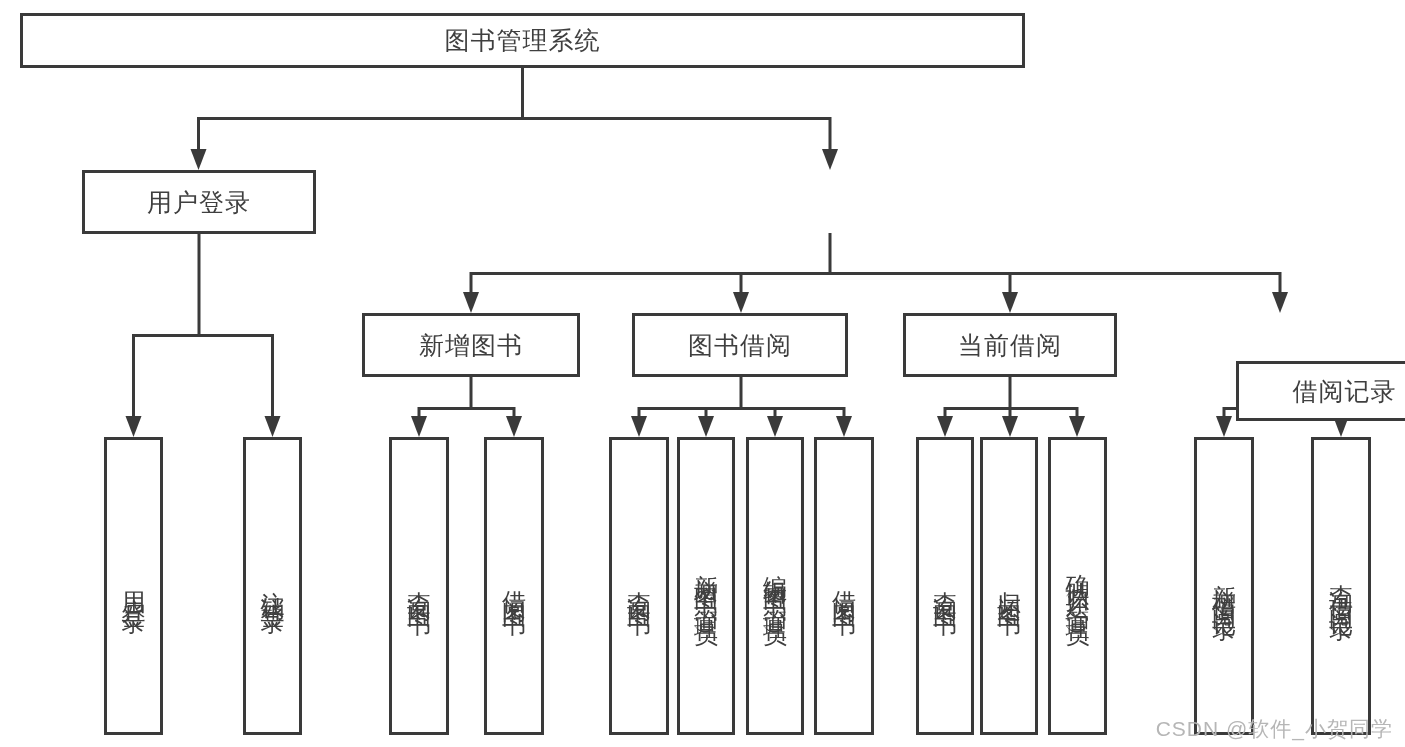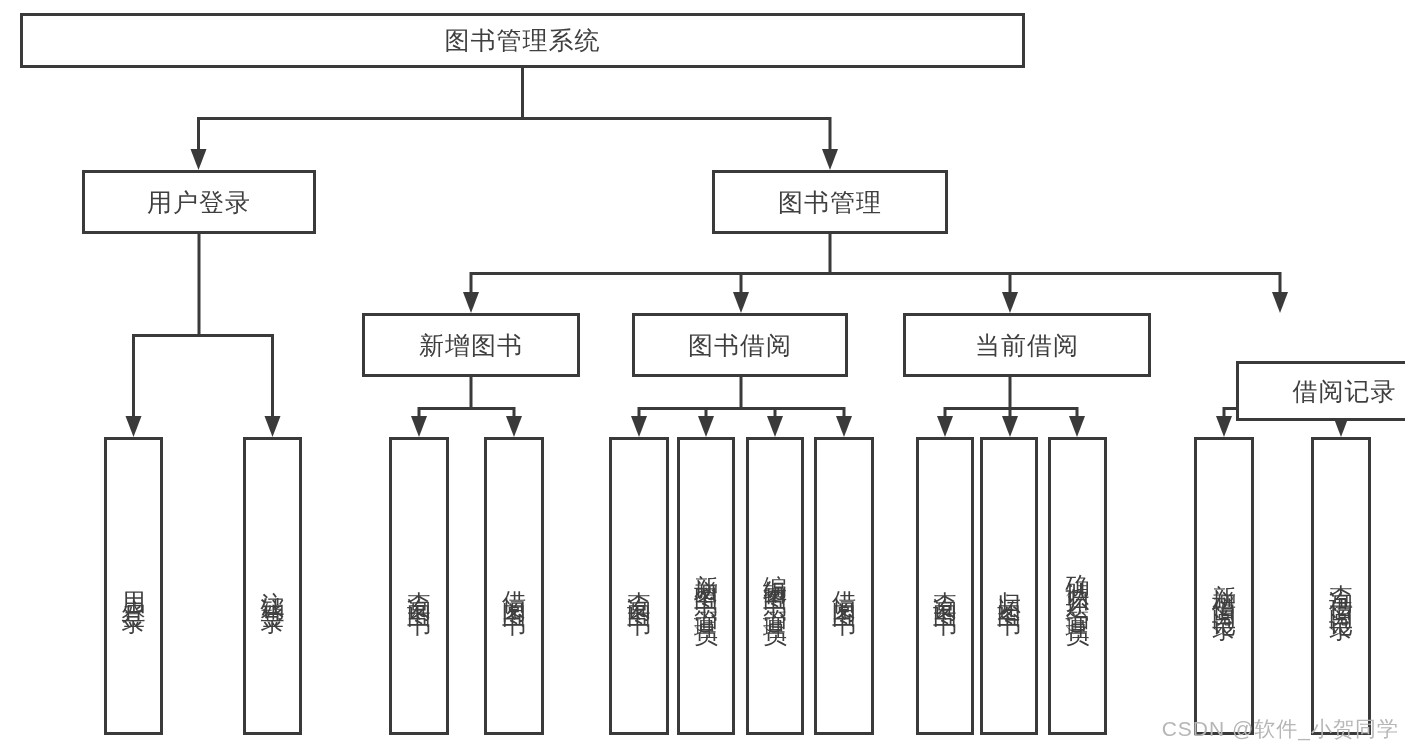--- a/index.html
+++ b/index.html
@@ -27,37 +27,37 @@
     letter-spacing:7px;
     line-height:1;
     white-space:nowrap;
   }
   
   .n-root{left:20px;top:13px;width:1005px;height:55px;}
   .n-user-login{left:82px;top:170px;width:234px;height:64px;}
   .n-book-mgmt{left:712px;top:170px;width:236px;height:64px;}
   .n-new-books{left:362px;top:313px;width:218px;height:64px;}
   .n-book-borrow{left:632px;top:313px;width:216px;height:64px;text-align:right;}
-  .n-current-borrow{left:903px;top:313px;width:248px;height:64px;}
+  .n-current-borrow{left:903px;top:313px;width:214px;height:64px;}
   .n-borrow-records{left:1236px;top:313px;width:217px;height:60px;margin-top:48px;}
   .n-login{left:104px;top:437px;width:59px;height:298px;}
   .n-logout{left:243px;top:437px;width:59px;height:298px;}
   .n-nb-query{left:389px;top:437px;width:60px;height:298px;}
   .n-nb-borrow{left:484px;top:437px;width:60px;height:298px;}
   .n-bb-query{left:609px;top:437px;width:60px;height:298px;}
   .n-bb-add{left:677px;top:437px;width:58px;height:298px;}
   .n-bb-edit{left:746px;top:437px;width:58px;height:298px;}
   .n-bb-borrow{left:814px;top:437px;width:60px;height:298px;}
   .n-cb-query{left:916px;top:437px;width:58px;height:298px;}
   .n-cb-return{left:980px;top:437px;width:58px;height:298px;}
   .n-cb-confirm{left:1048px;top:437px;width:59px;height:298px;}
   .n-br-add{left:1194px;top:437px;width:60px;height:298px;}
   .n-br-query{left:1311px;top:437px;width:60px;height:298px;}
   .watermark{
-    position:absolute;right:6px;bottom:4px;
+    position:absolute;right:12px;bottom:4px;
     font-size:21px;color:#b6b6b6;letter-spacing:1px;
     white-space:nowrap;z-index:5;
   }
 </style>
 </head>
 <body>
 
 <div class="canvas">
 
   <svg class="connectors" width="1405" height="747" viewBox="0 0 1405 747">
@@ -103,21 +103,20 @@
       <polygon points="1077,437 1069,416 1085,416"></polygon>
 
       <polygon points="1224,437 1216,416 1232,416"></polygon>
       <polygon points="1341,437 1333,416 1349,416"></polygon>
     </g>
   </svg>
 
   <div class="node hbox n-root">图书管理系统</div>
 
   <div class="node hbox n-user-login">用户登录</div>
-  <div class="node hbox n-book-mgmt">图书管理</div>
 
   <div class="node hbox n-new-books">新增图书</div>
   <div class="node hbox n-book-borrow">图书借阅</div>
   <div class="node hbox n-current-borrow">当前借阅</div>
   <div class="node hbox n-borrow-records">借阅记录</div>
 
   <div class="node vbox n-login">用户登录</div>
   <div class="node vbox n-logout">注销登录</div>
 
   <div class="node vbox n-nb-query">查询图书</div>

